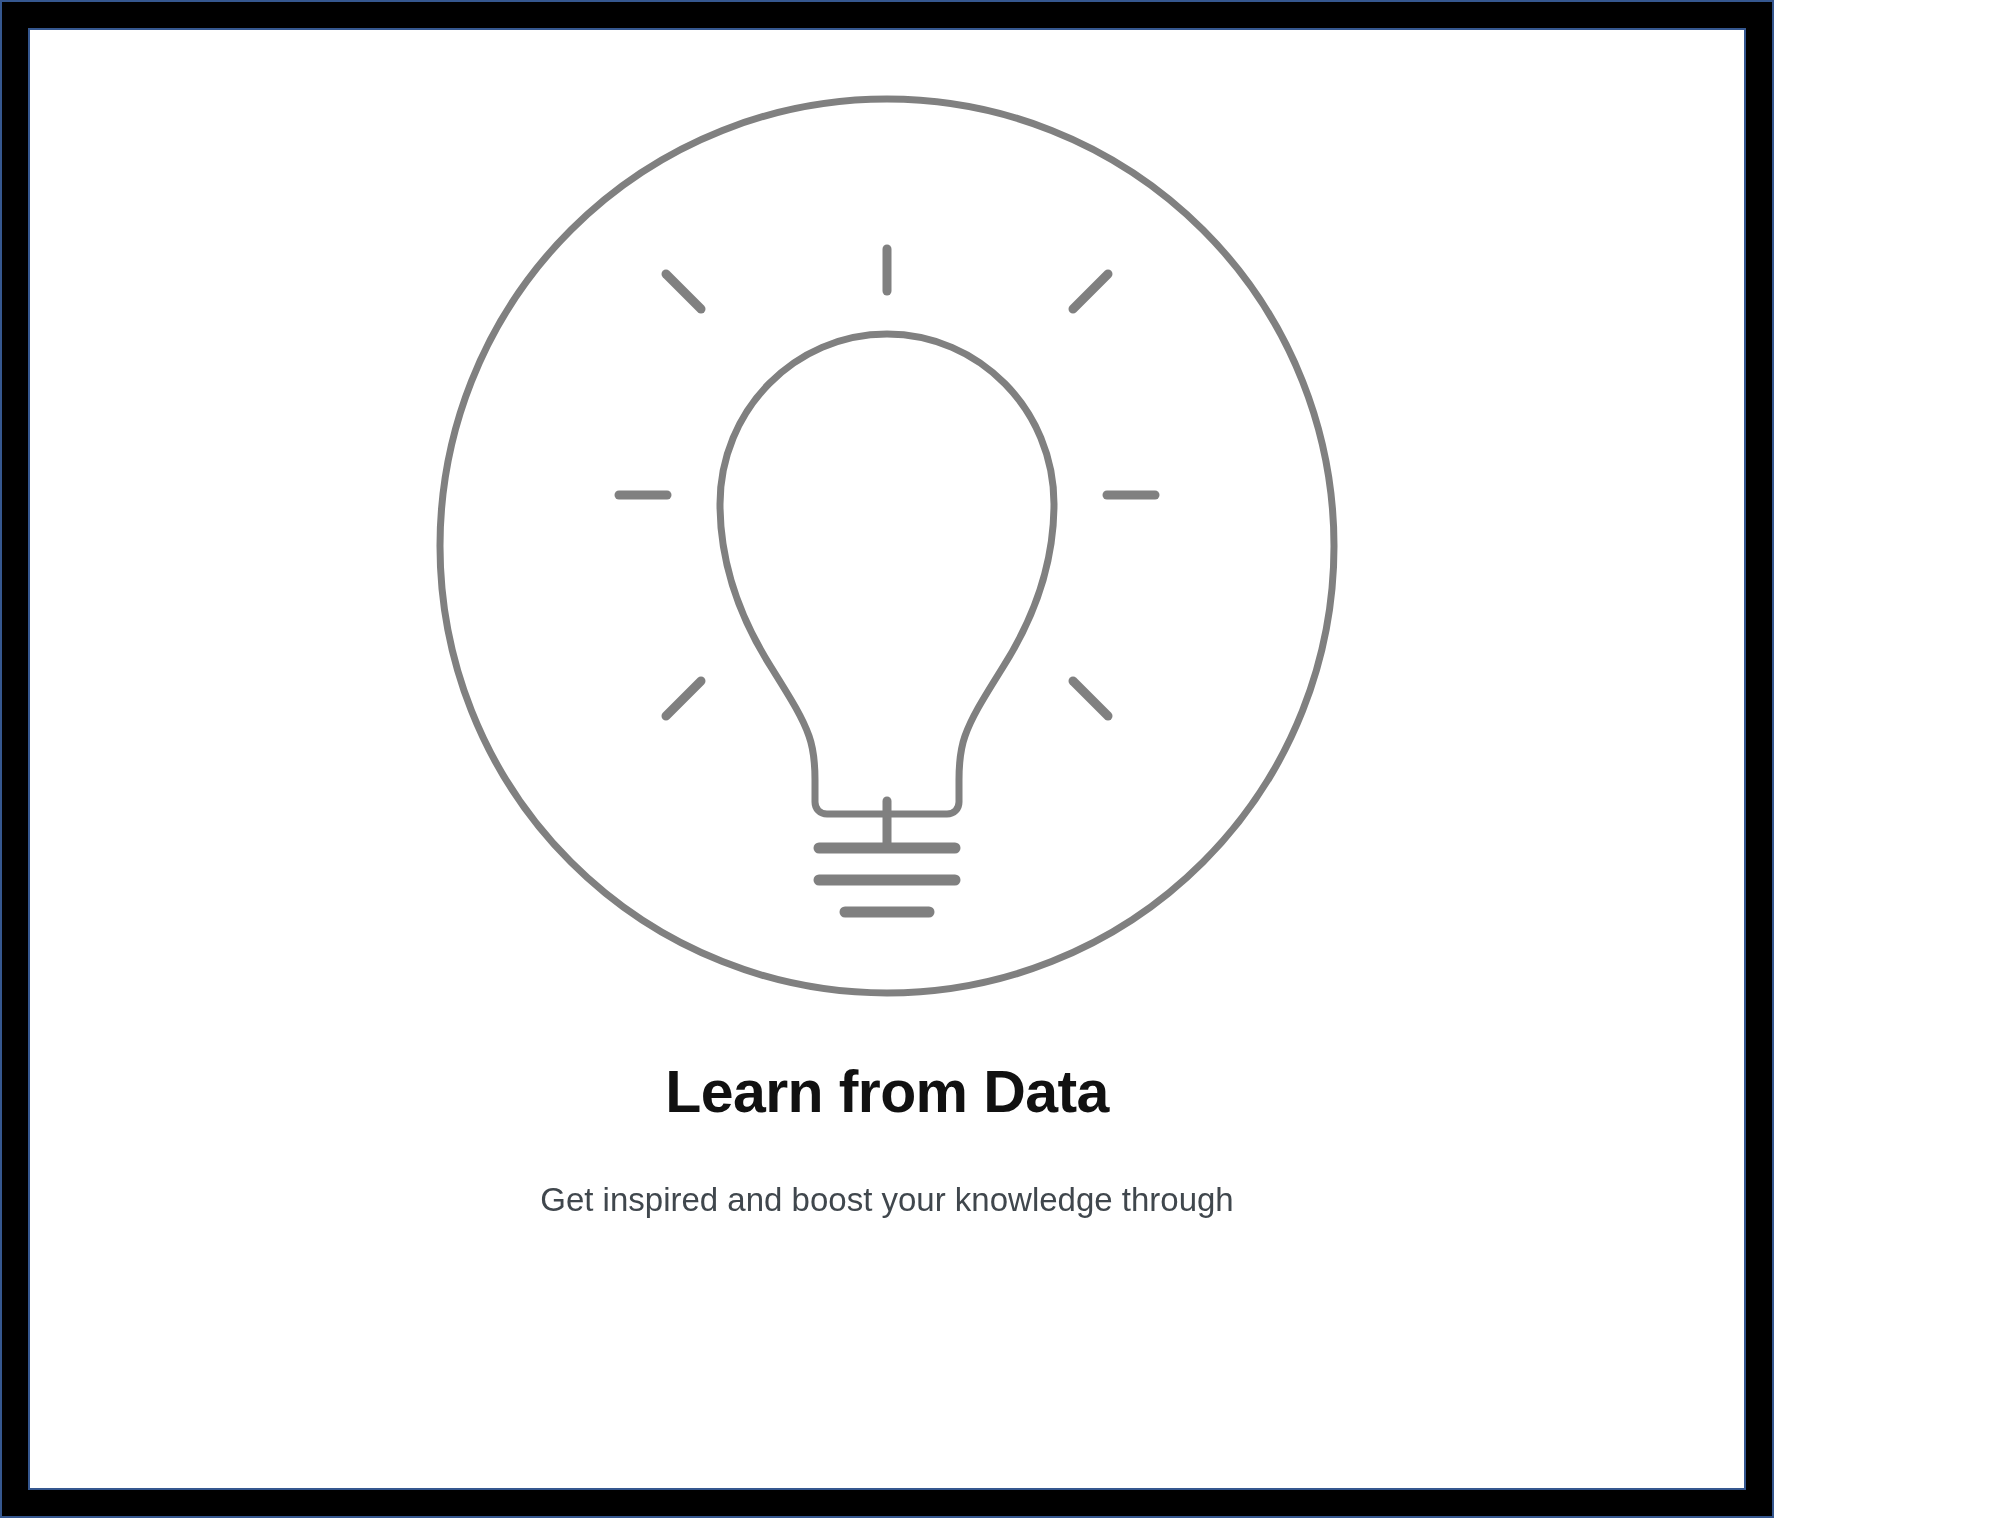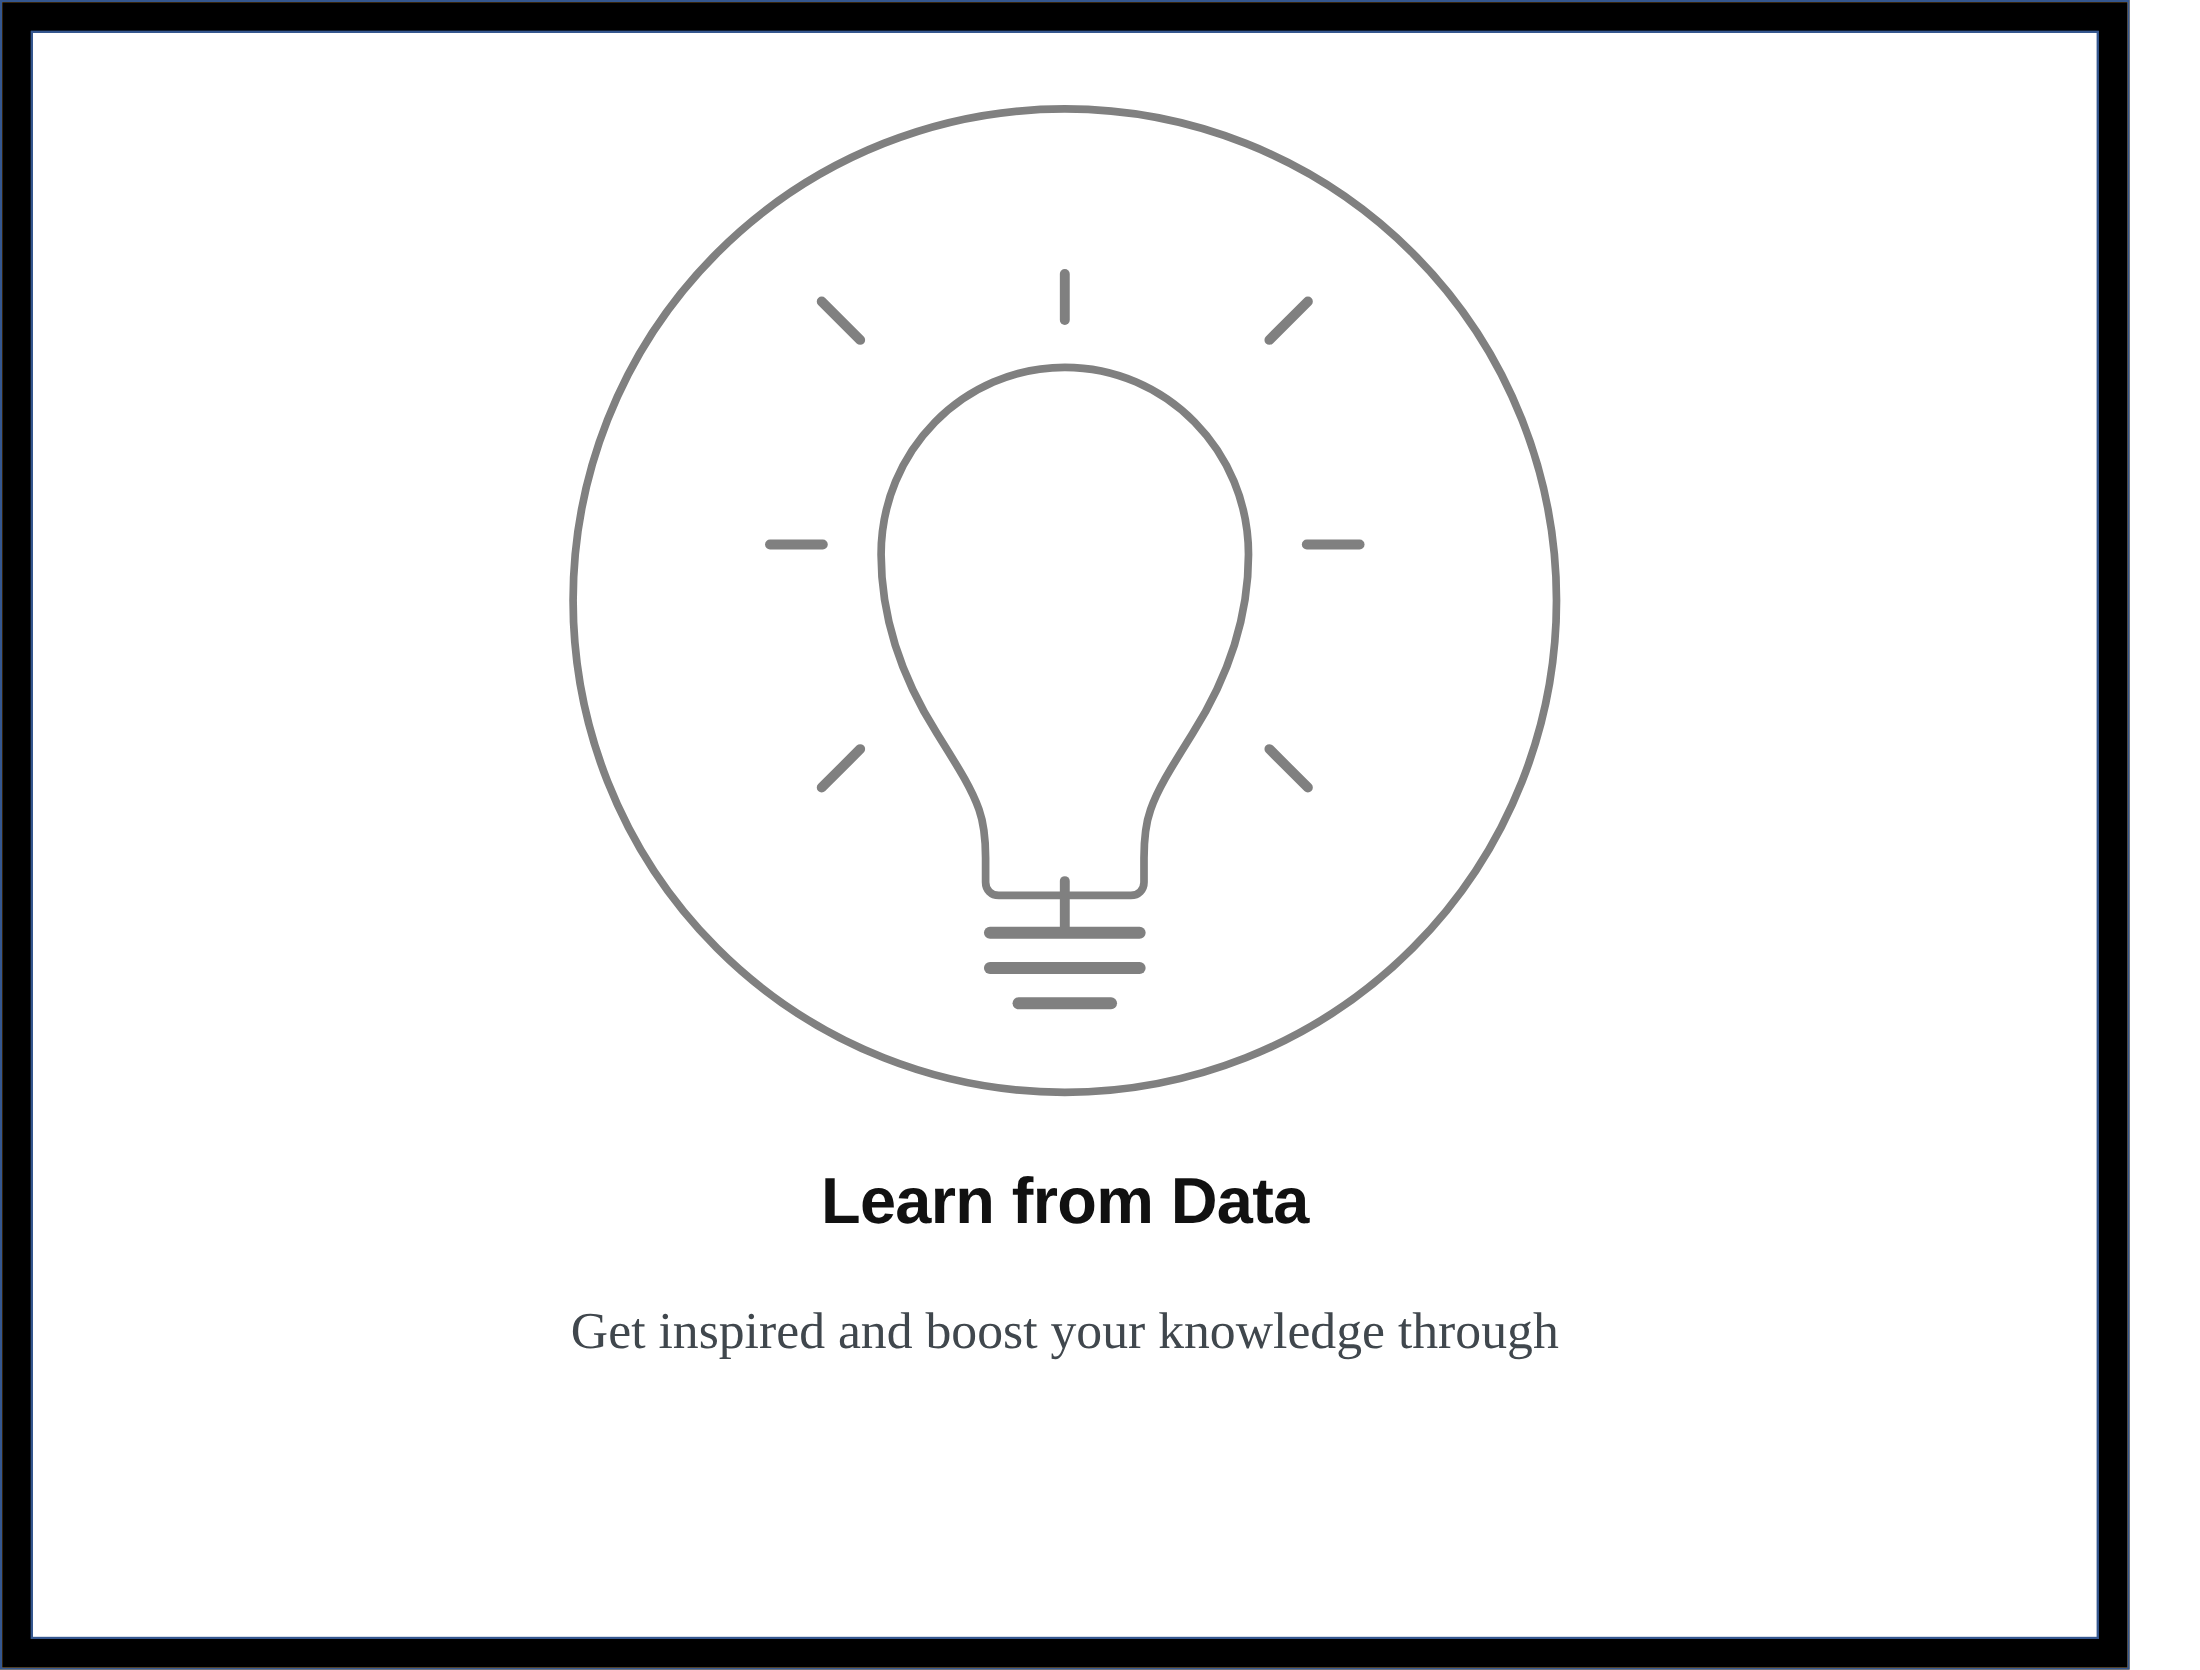--- a/index.html
+++ b/index.html
@@ -5,24 +5,24 @@
 <style>
   html, body {
     margin: 0;
     padding: 0;
     background: #ffffff;
   }
 
   
   #screen {
     position: relative;
-    width: 1936px;
+    width: 1774px;
     height: 1518px;
     box-sizing: border-box;
-    background: #a16207;
+    background: #6d28d9;
     border: 2px solid #35578f;   
     overflow: hidden;
     font-family: "Liberation Sans", sans-serif;
   }
 
   .black-band {
     position: absolute;
     inset: 0;
     background: #000000;
   }
@@ -78,22 +78,22 @@
     font-size: 59px;
     font-weight: bold;
     letter-spacing: -0.6px;
     color: #111111;
     line-height: 1.1;
   }
 
   .card-body {
     margin: 0;
     padding-top: 52px;
-    font-family: Liberation Serif, serif;
-    font-size: 47px;
+    font-family: Liberation Sans, sans-serif;
+    font-size: 33px;
     font-weight: normal;
     color: #40474d;
     line-height: 1.42;
   }
 
   .card-body .line {
     display: block;
   }
 </style>
 </head>

